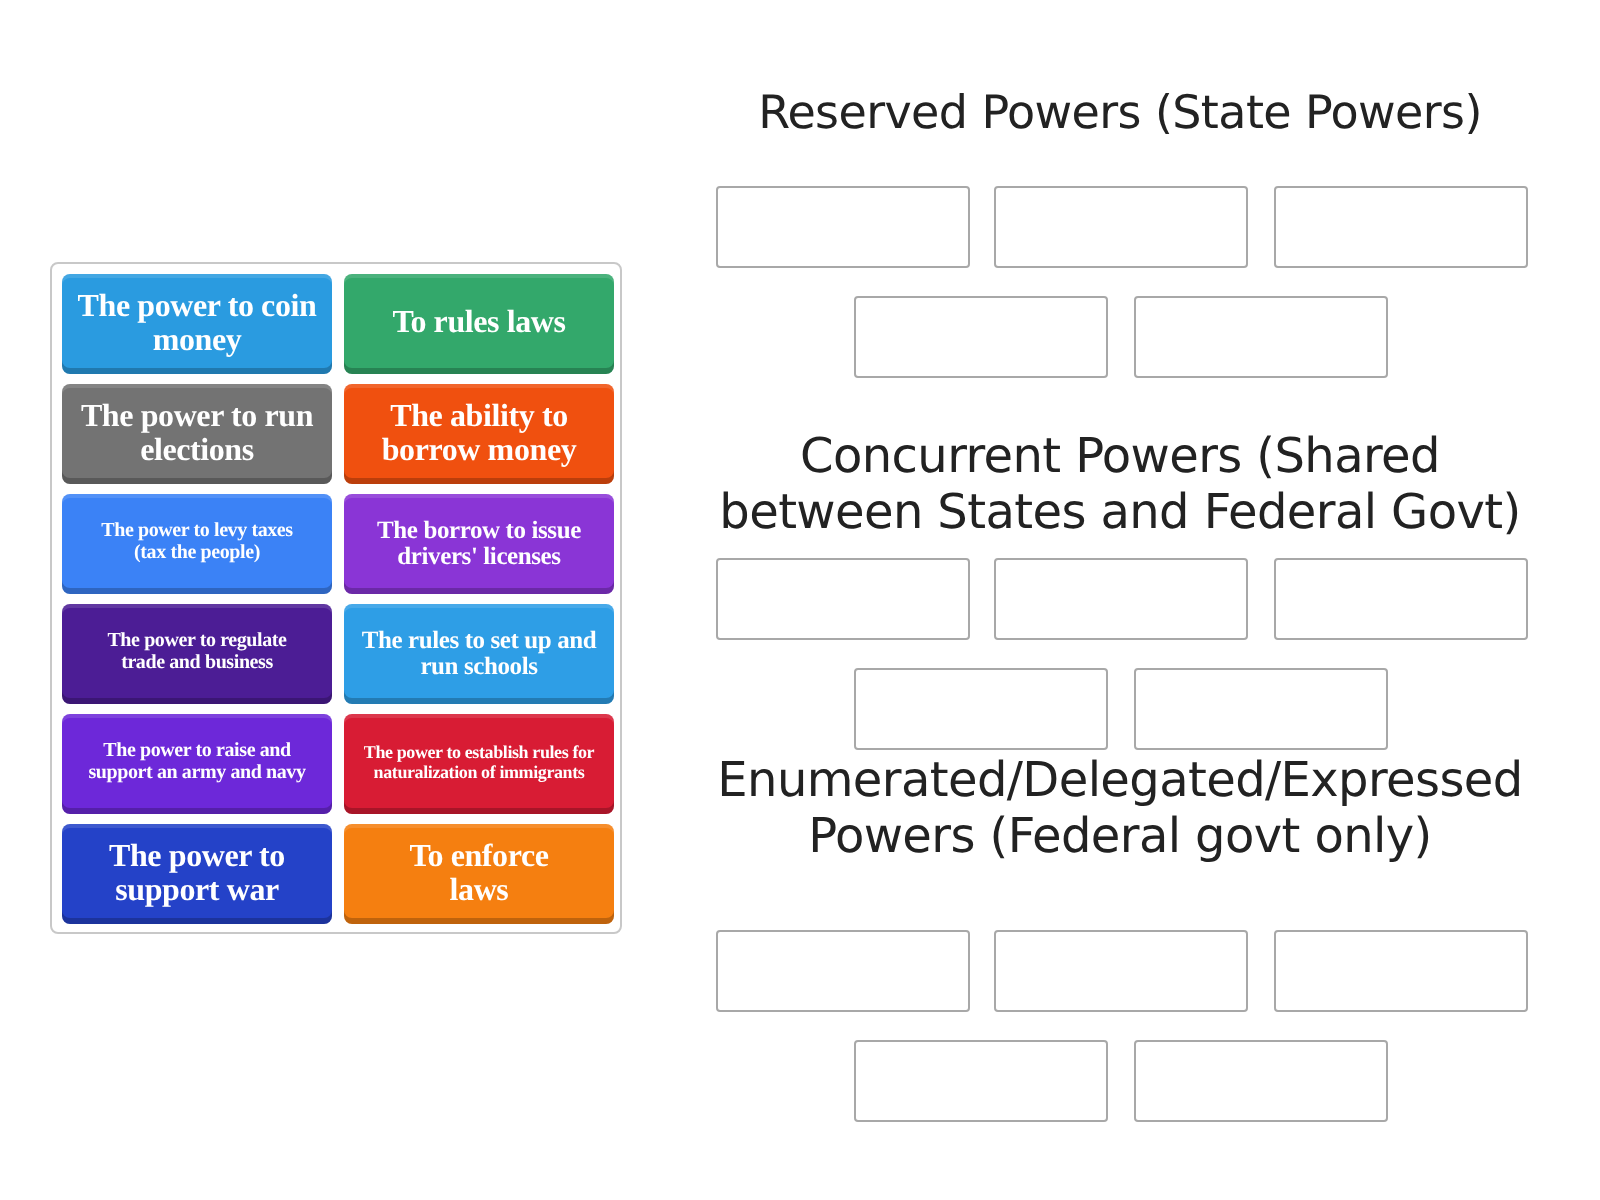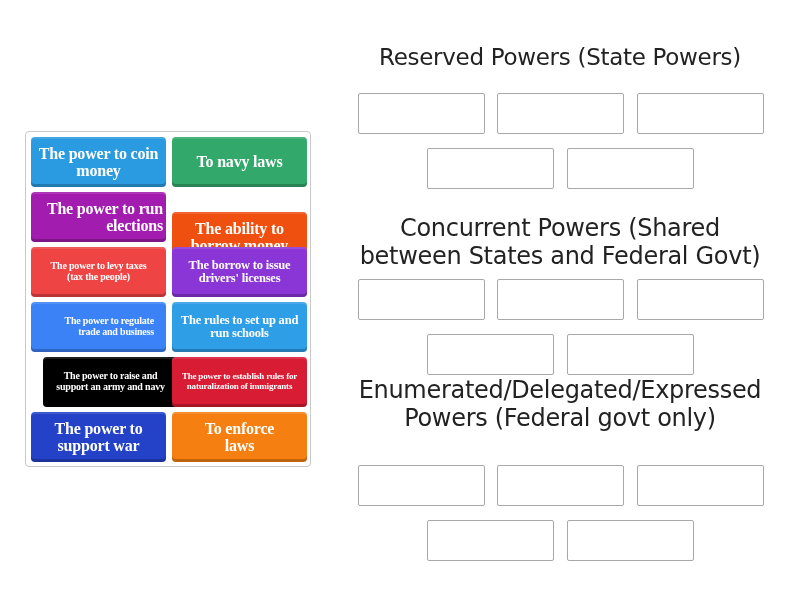--- a/index.html
+++ b/index.html
@@ -76,45 +76,45 @@
 <body>
 
 <div class="stage">
 
   <div class="tile-panel"></div>
 
   <div class="tile fs-lg" style="left:31px;top:137px;background:#2a9be0;">
     <span>The power to coin money</span>
   </div>
   <div class="tile fs-lg" style="left:172px;top:137px;background:#33a86b;">
-    <span>To navy laws</span>
+    <span>To rules laws</span>
   </div>
 
-  <div class="tile fs-lg" style="left:31px;top:192px;background:#a21caf;text-align:right;">
+  <div class="tile fs-lg" style="left:31px;top:192px;background:#737373;">
     <span>The power to run elections</span>
   </div>
-  <div class="tile fs-lg" style="left:172px;top:192px;background:#f0500f;margin-top:20px;">
+  <div class="tile fs-lg" style="left:172px;top:192px;background:#f0500f;">
     <span>The ability to borrow money</span>
   </div>
 
-  <div class="tile fs-sm" style="left:31px;top:247px;background:#ef4444;padding:0 14px;">
+  <div class="tile fs-sm" style="left:31px;top:247px;background:#3b82f6;padding:0 14px;">
     <span>The power to levy taxes (tax the people)</span>
   </div>
   <div class="tile fs-md" style="left:172px;top:247px;background:#8a35d6;">
     <span>The borrow to issue drivers' licenses</span>
   </div>
 
-  <div class="tile fs-sm" style="left:31px;top:302px;background:#3b82f6;padding:0 12px;text-align:right;">
+  <div class="tile fs-sm" style="left:31px;top:302px;background:#4c1d95;padding:0 12px;">
     <span>The power to regulate trade and business</span>
   </div>
   <div class="tile fs-md" style="left:172px;top:302px;background:#2e9ee6;">
     <span>The rules to set up and run schools</span>
   </div>
 
-  <div class="tile fs-sm" style="left:31px;top:357px;background:#000000;padding:0 8px;margin-left:12px;">
+  <div class="tile fs-sm" style="left:31px;top:357px;background:#6d28d9;padding:0 8px;">
     <span>The power to raise and support an army and navy</span>
   </div>
   <div class="tile fs-xs" style="left:172px;top:357px;background:#d81c34;padding:16px 2px;">
     <span>The power to establish rules for naturalization of immigrants</span>
   </div>
 
   <div class="tile fs-lg" style="left:31px;top:412px;background:#2442c8;">
     <span>The power to support war</span>
   </div>
   <div class="tile fs-lg" style="left:172px;top:412px;background:#f57f10;padding:0 22px;">

